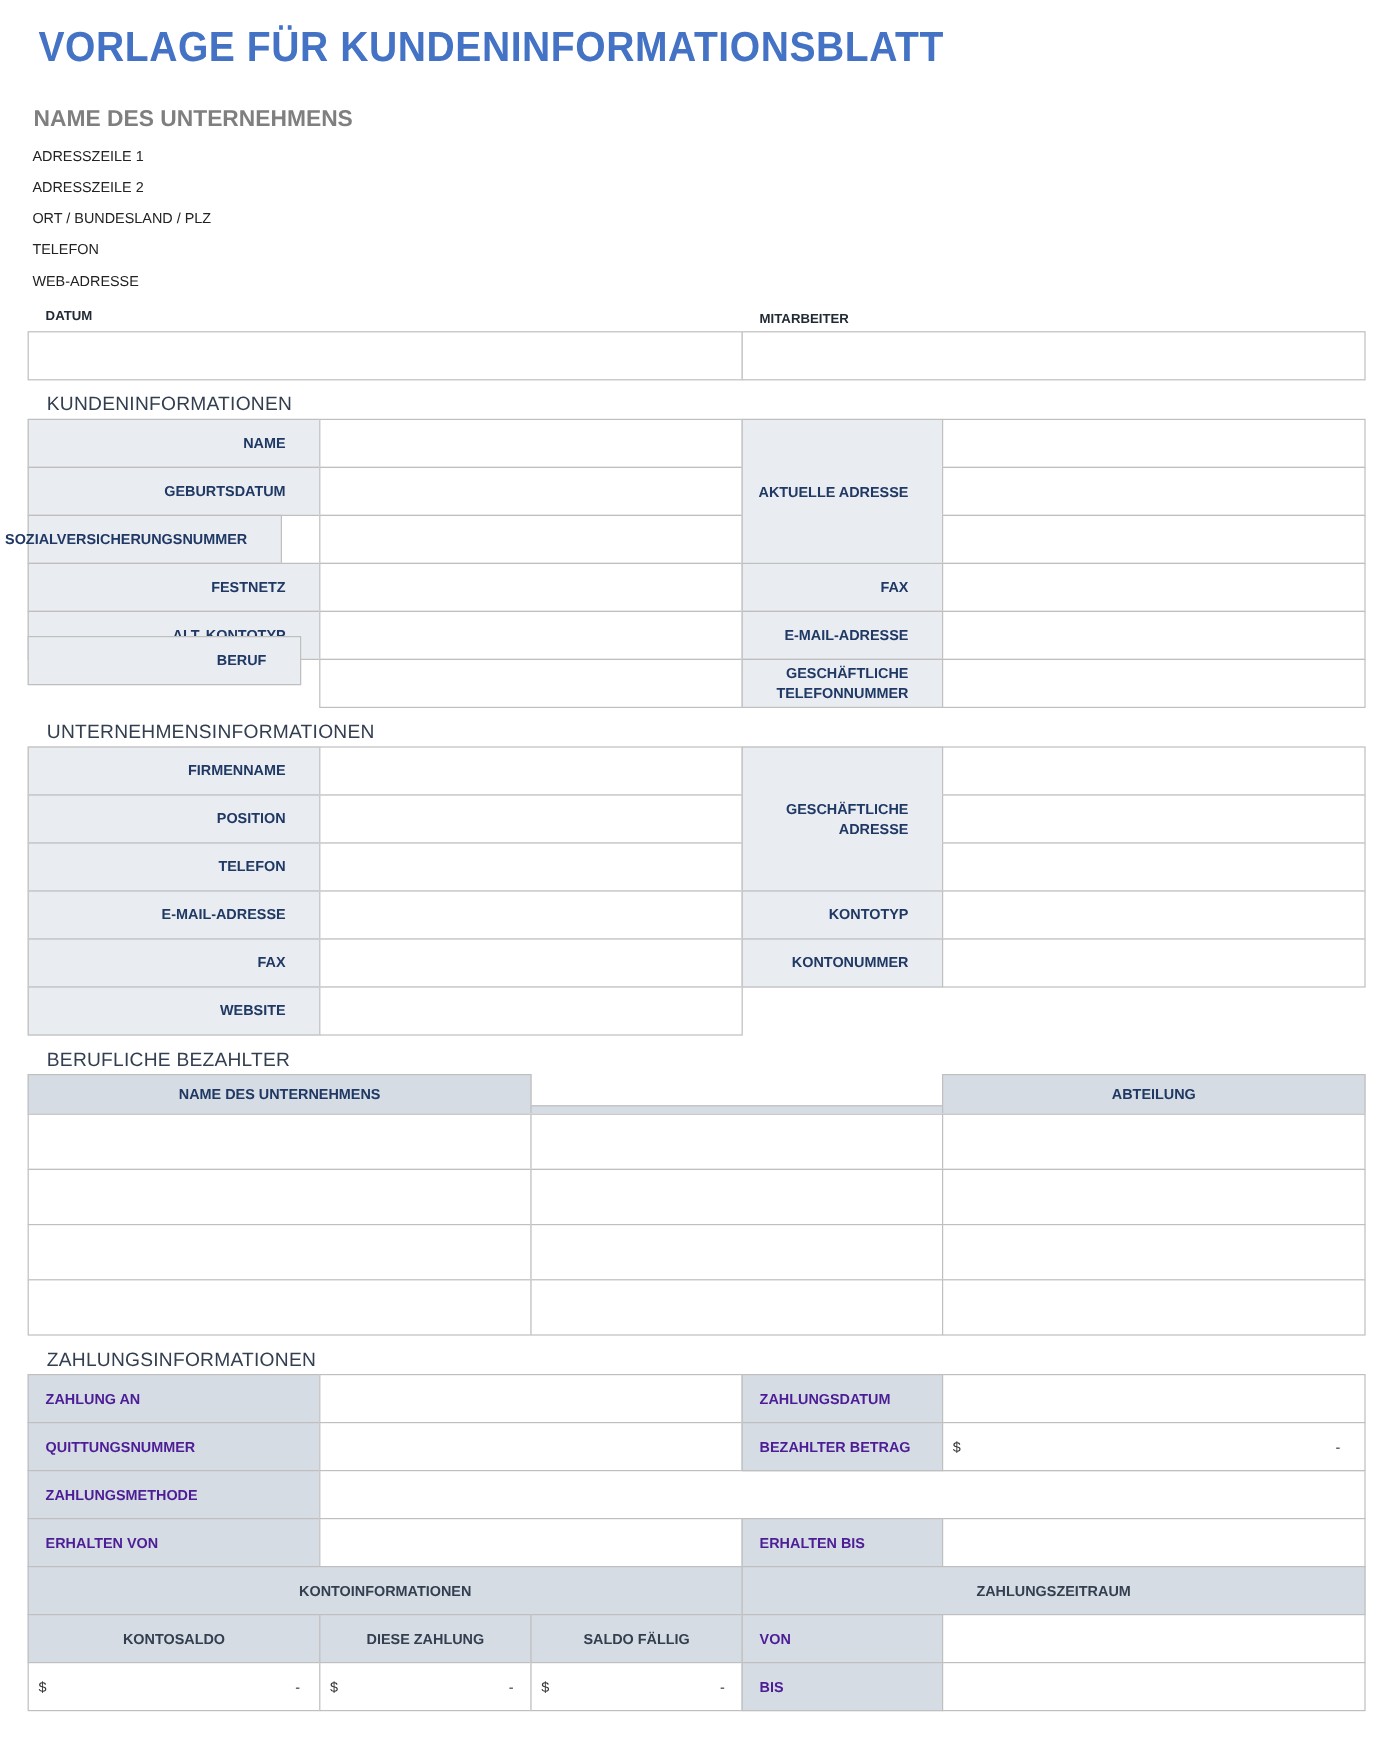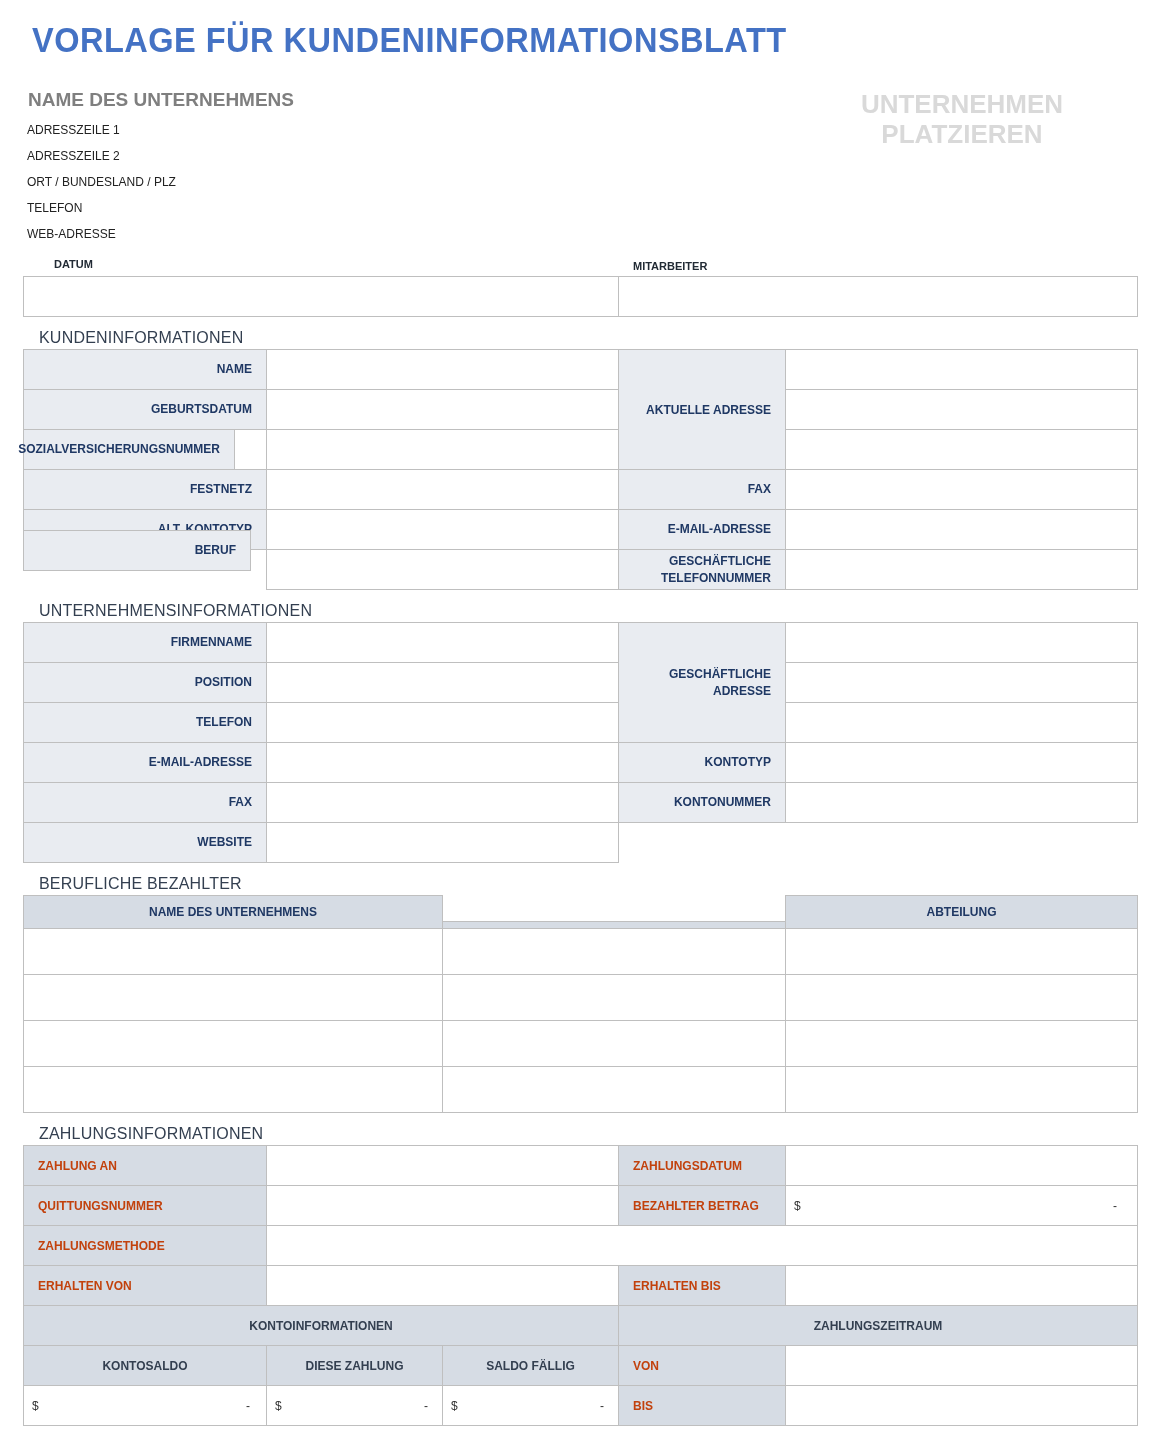--- a/index.html
+++ b/index.html
@@ -6,41 +6,40 @@
   html, body { width: 1162px; height: 1452px; background: #ffffff; overflow: hidden; }
   body { position: relative; font-family: "Liberation Sans", "DejaVu Sans", sans-serif; color: #222; }
   .abs { position: absolute; }
   .title { left: 32px; top: 20px; font-size: 35px; font-weight: bold; color: #4472C4; letter-spacing: 0.5px; white-space: nowrap; transform: scaleX(0.93); transform-origin: left top; }
   .company-name { left: 28px; top: 89px; font-size: 19px; font-weight: bold; color: #7F7F7F; white-space: nowrap; }
   .addr { left: 27px; font-size: 12px; color: #222; white-space: nowrap; }
   .logo { left: 782px; top: 89px; width: 360px; text-align: center; font-size: 26px; font-weight: bold; color: #D9D9D9; line-height: 30px; }
   .small-label { font-size: 11px; font-weight: bold; color: #222B35; white-space: nowrap; }
   .section-title { left: 39px; font-size: 16px; color: #333F50; white-space: nowrap; letter-spacing: 0.2px; }
   .cell { position: absolute; border: 1px solid #BFBFBF; background: #fff; }
-  .lab { background: #E9ECF1; font-size: 12px; font-weight: bold; color: #1F3864; display: flex; align-items: center; justify-content: flex-end; padding-right: 14px; text-align: right; line-height: 17px; }
-  .plab { background: #D6DCE4; font-size: 12px; font-weight: bold; color: #c2410c; display: flex; align-items: center; justify-content: flex-start; padding-left: 14px; }
+  .lab { background: #E9ECF1; font-size: 12px; font-weight: bold; color: #1F3864; display: flex; align-items: center; justify-content: flex-end; padding-right: 28px; text-align: right; line-height: 17px; }
+  .plab { background: #D6DCE4; font-size: 12px; font-weight: bold; color: #4c1d95; display: flex; align-items: center; justify-content: flex-start; padding-left: 14px; }
   .hdr { background: #D6DCE4; font-size: 12px; font-weight: bold; color: #1F3864; display: flex; align-items: center; justify-content: center; }
   .phdr { background: #D6DCE4; font-size: 12px; font-weight: bold; color: #333F50; display: flex; align-items: center; justify-content: center; }
   .money { display: flex; align-items: center; justify-content: space-between; padding: 0 10px 0 8px; font-size: 12px; color: #333; }
 </style>
 </head>
 <body>
 
 <div class="abs title">VORLAGE FÜR KUNDENINFORMATIONSBLATT</div>
 <div class="abs company-name">NAME DES UNTERNEHMENS</div>
 <div class="abs addr" style="top:123px">ADRESSZEILE 1</div>
 <div class="abs addr" style="top:149px">ADRESSZEILE 2</div>
 <div class="abs addr" style="top:175px">ORT / BUNDESLAND / PLZ</div>
 <div class="abs addr" style="top:201px">TELEFON</div>
 <div class="abs addr" style="top:227px">WEB-ADRESSE</div>
 <div class="abs logo">
-  <div>UNTERNEHMEN PLATZIEREN</div>
 </div>
 
-<div class="abs small-label" style="left:54px; top:258px">DATUM</div>
+<div class="abs small-label" style="left:38px; top:258px">DATUM</div>
 <div class="abs small-label" style="left:633px; top:260px">MITARBEITER</div>
 <div class="cell" style="left:23px; top:276px; width:596px; height:41px"></div>
 <div class="cell" style="left:618px; top:276px; width:520px; height:41px"></div>
 
 <div class="abs section-title" style="top:329px">KUNDENINFORMATIONEN</div>
 <div class="cell lab" style="left:23px; top:349px; width:244px; height:41px">NAME</div>
 <div class="cell lab" style="left:23px; top:389px; width:244px; height:41px">GEBURTSDATUM</div>
 <div class="cell lab" style="left:23px; top:429px; width:212px; height:41px">SOZIALVERSICHERUNGSNUMMER</div>
 <div class="cell lab" style="left:23px; top:469px; width:244px; height:41px">FESTNETZ</div>
 <div class="cell lab" style="left:23px; top:509px; width:244px; height:41px">ALT. KONTOTYP</div>

